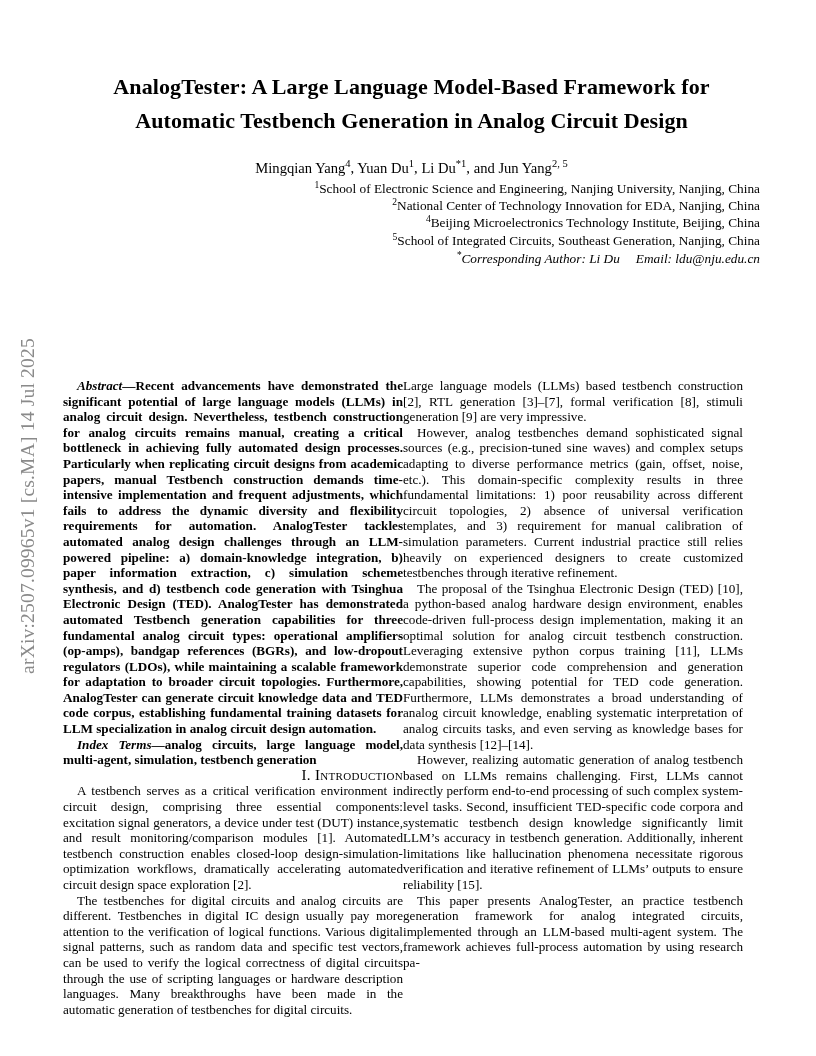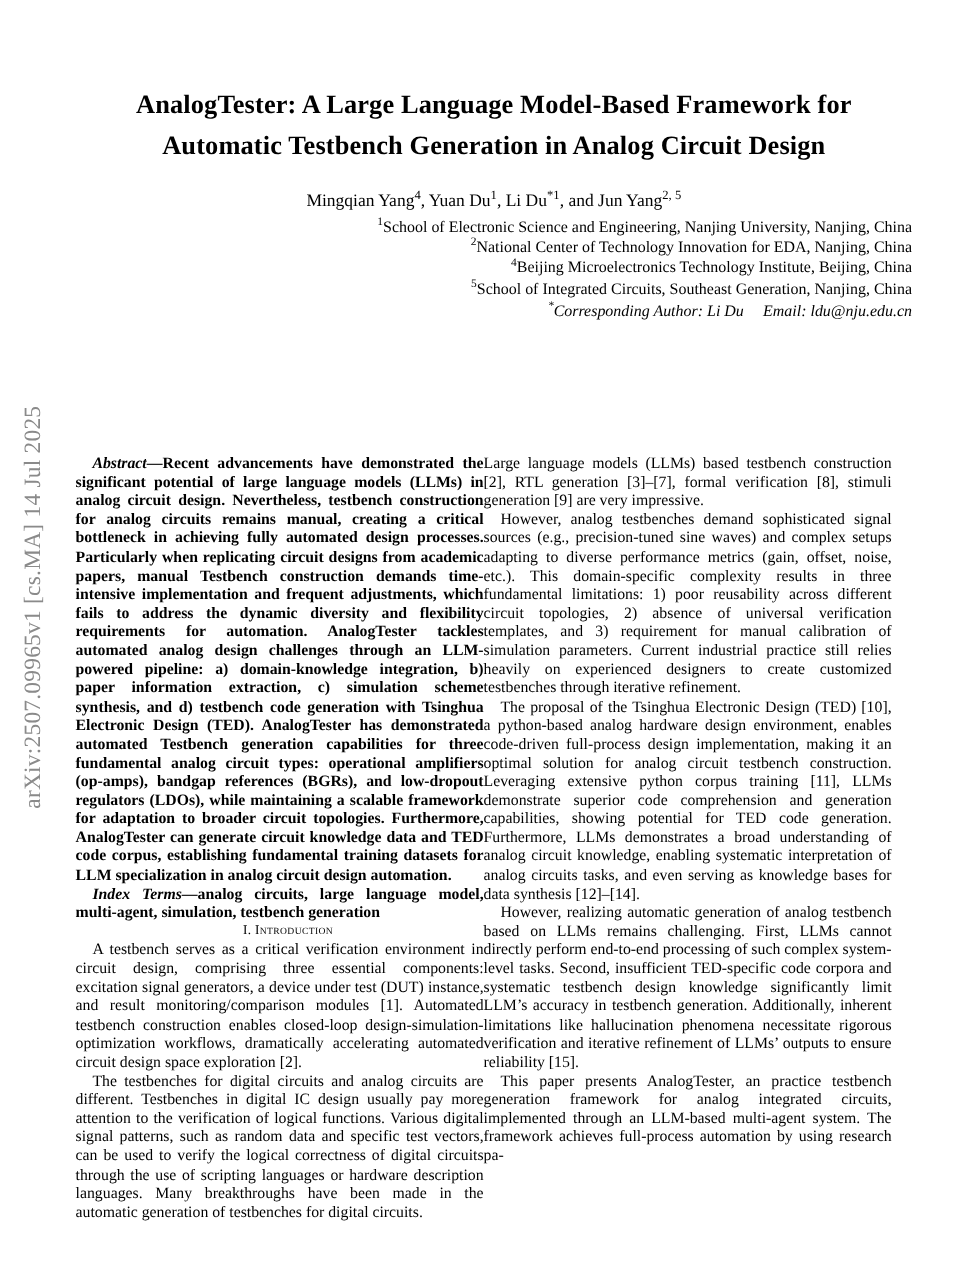--- a/index.html
+++ b/index.html
@@ -132,25 +132,25 @@
   .index-para .lead {
     font-style: italic;
     font-weight: bold;
   }
   .index-para {
     font-weight: bold;
     text-indent: 14px;
   }
 
   .section-head {
-    text-align: center;
+    text-align: right;
     text-indent: 0;
     margin-top: 17px;
     margin-bottom: 9px;
-    font-size: 11px;
+    font-size: 15px;
     font-variant: small-caps;
     letter-spacing: 0.3px;
   }
   .section-head .numeral {
     font-variant: normal;
   }
 </style>
 </head>
 <body>
 

